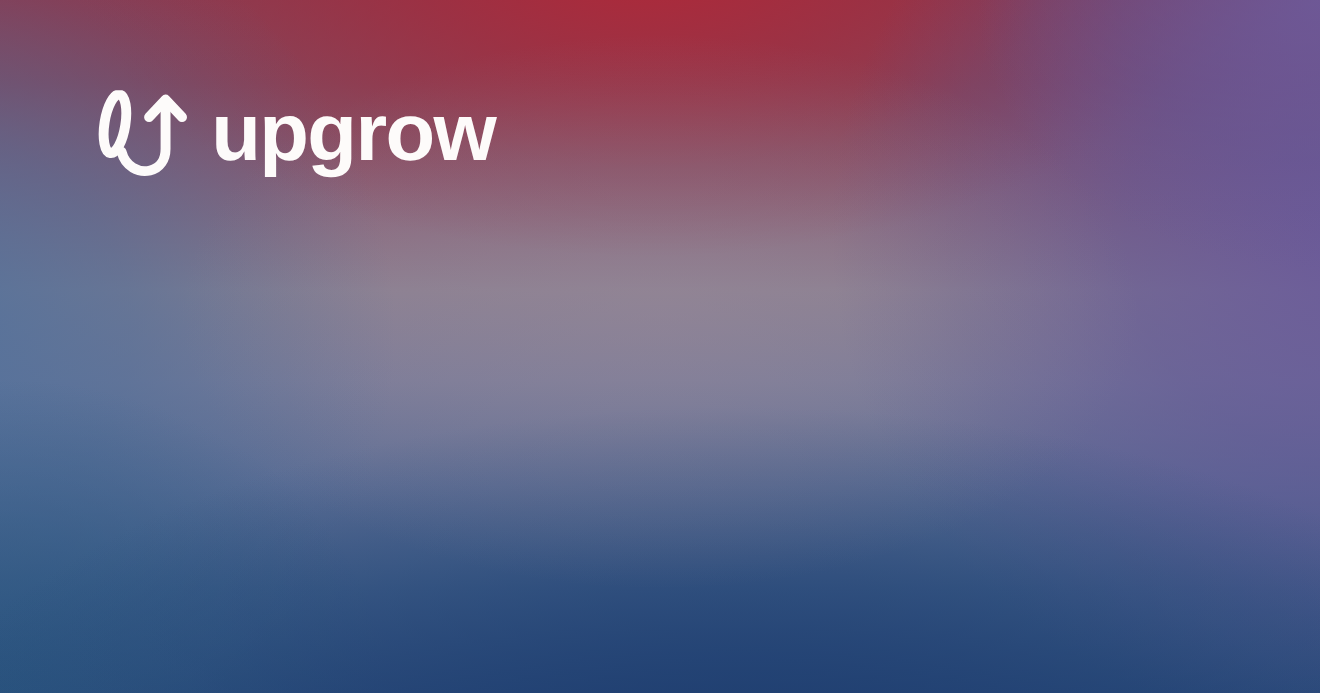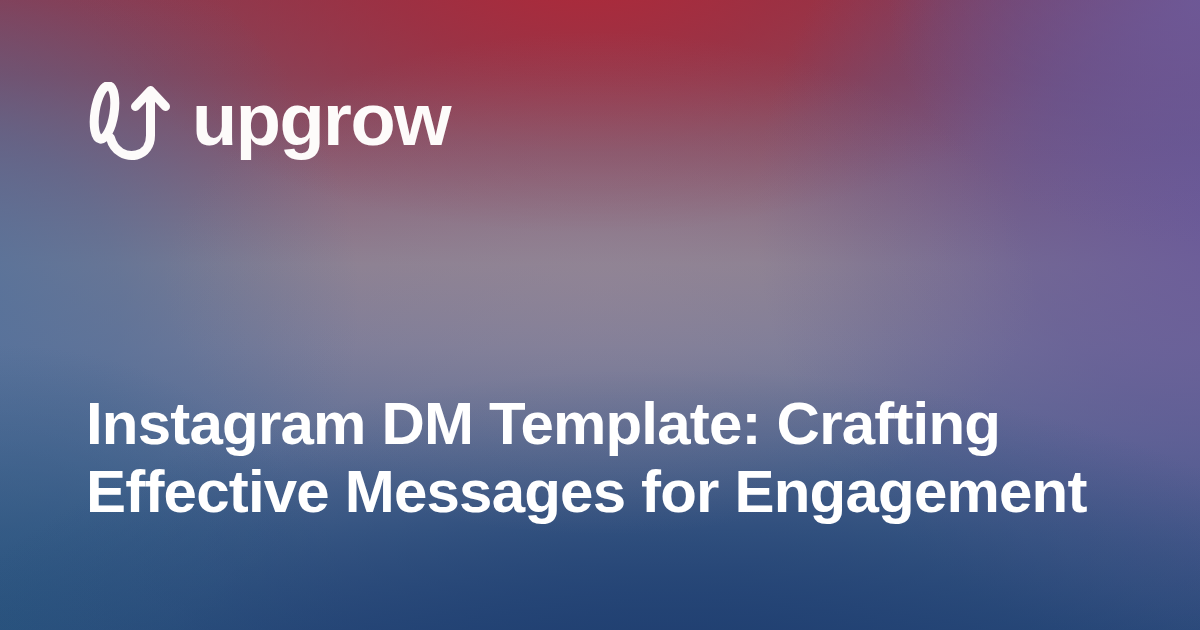--- a/index.html
+++ b/index.html
@@ -10,20 +10,21 @@
   }
   #og-card {
     position: relative;
     width: 1200px;
     height: 630px;
     overflow: hidden;
     font-family: "Liberation Sans", sans-serif;
     
     background-color: #6f6d93;
     isolation: isolate;
+    text-align: right;
   }
 
   
   .mesh {
     position: absolute;
     inset: 0;
     pointer-events: none;
   }
   
   .mesh-base {
@@ -175,16 +176,15 @@
 
         <ellipse cx="16.5" cy="30.5" rx="9.5" ry="27" transform="rotate(9 16.5 30.5)" fill="none" stroke="#fdfbfa" stroke-width="9"></ellipse>
 
         <path d="M 22.5 56 C 26 69.5 38 75.5 48.5 73 C 57.5 70.8 62.5 63 62.5 53.5 L 62.5 12" fill="none" stroke="#fdfbfa" stroke-width="9" stroke-linecap="round" stroke-linejoin="round"></path>
 
         <path d="M 47.5 24.5 L 62.5 8.5 L 77.5 24.5" fill="none" stroke="#fdfbfa" stroke-width="9" stroke-linecap="round" stroke-linejoin="round"></path>
       </svg>
       <div class="logo-wordmark">upgrow</div>
     </div>
 
-    <h1 class="headline">Instagram DM Template: Crafting Effective Messages for Engagement</h1>
 
   </div>
 </div>
 
 </body></html>

